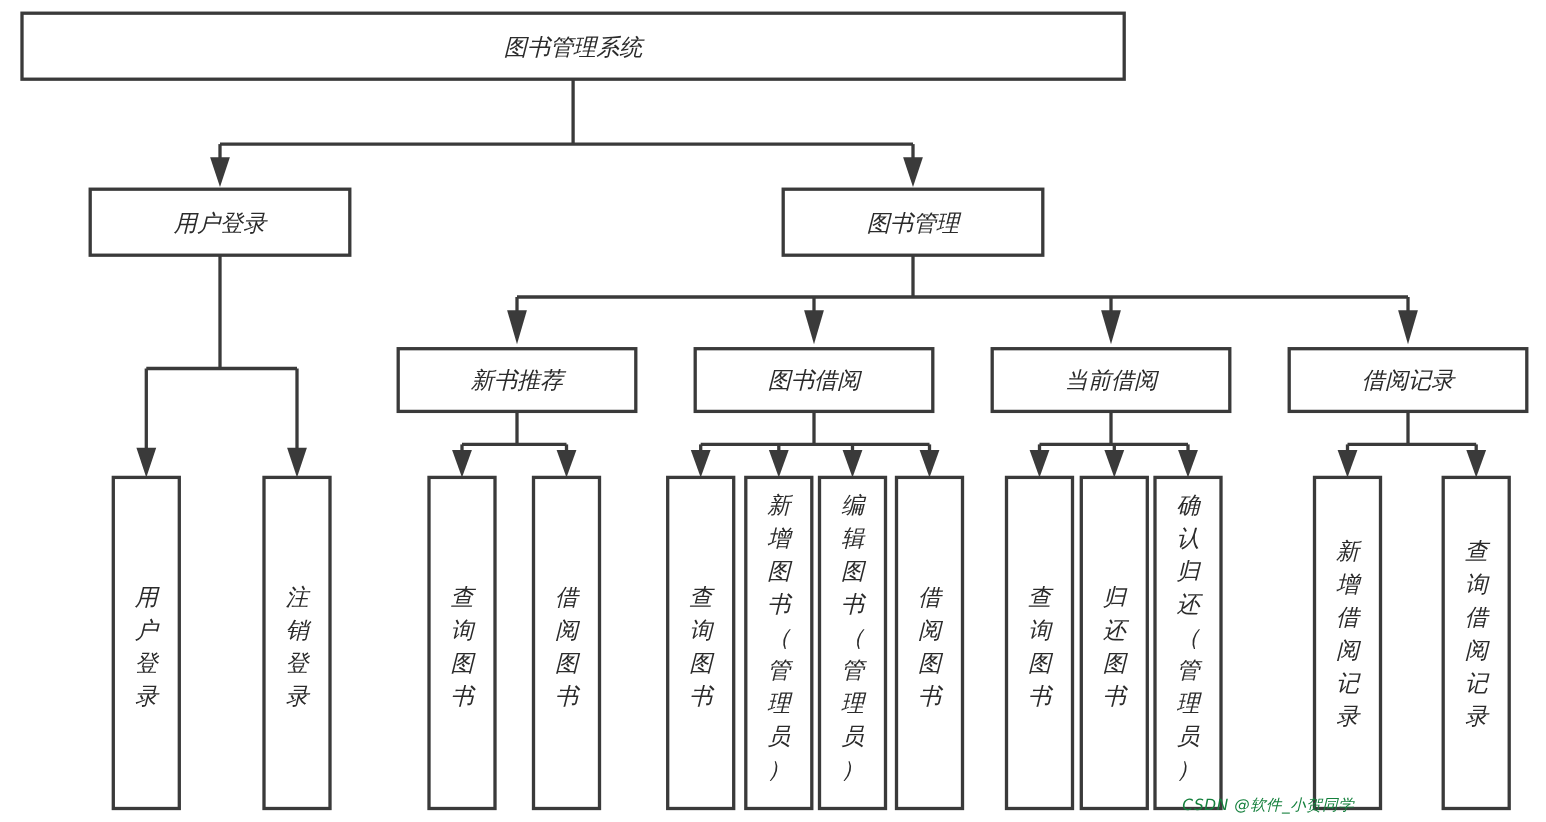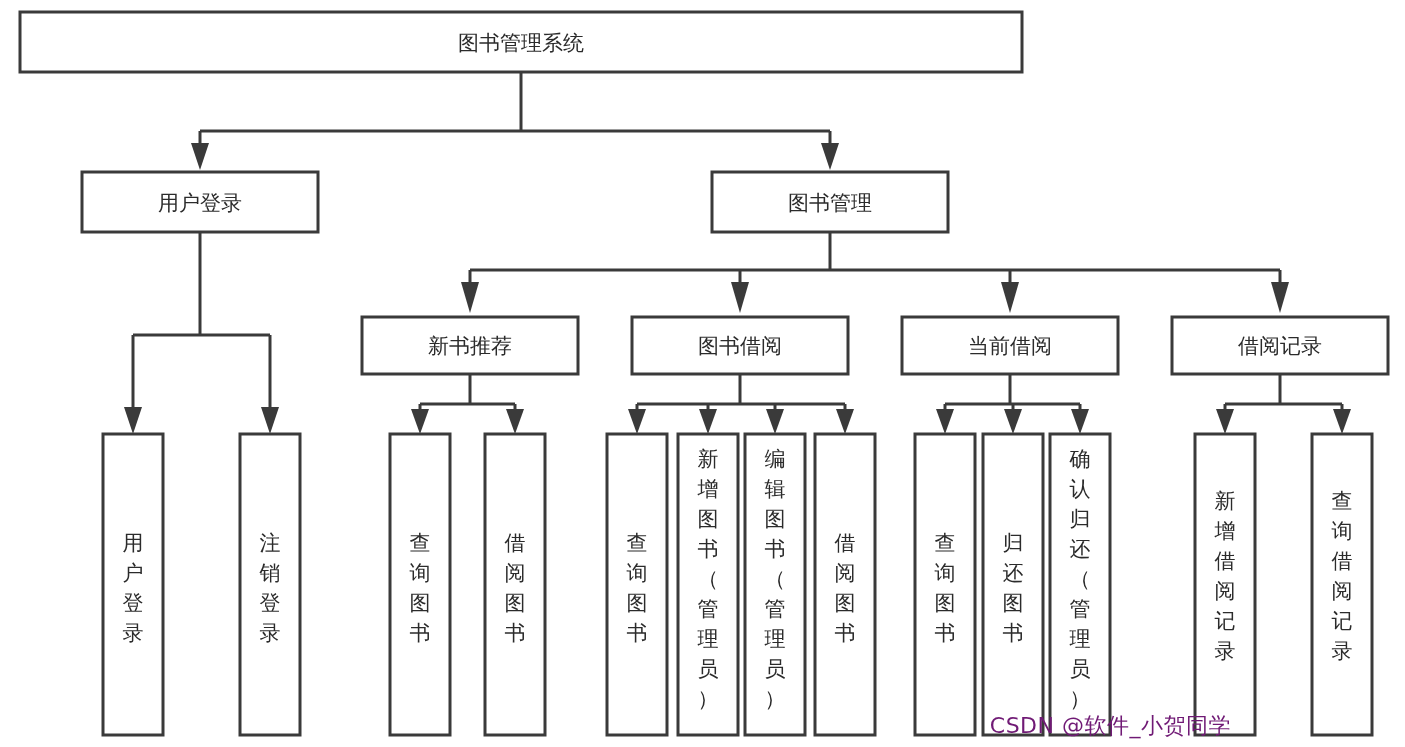--- a/index.html
+++ b/index.html
@@ -11,20 +11,21 @@
     width: 1405px;
     height: 747px;
     font-family: "DejaVu Sans", "Liberation Sans", sans-serif;
     overflow: hidden;
     position: relative;
   }
   #diagram-root {
     position: relative;
     width: 1245px;
     height: 747px;
+    font-style: italic;
   }
   svg.flow {
     position: absolute;
     top: 0;
     left: 0;
     width: 1405px;
     height: 747px;
     display: block;
   }
   .node-box {
@@ -53,22 +54,22 @@
     font-family: "DejaVu Sans", "Liberation Sans", sans-serif;
     font-size: 21px;
     fill: #2b2b2b;
     text-anchor: middle;
   }
   .watermark {
     position: absolute;
     right: 14px;
     bottom: 6px;
     font-family: "DejaVu Sans", "Liberation Sans", sans-serif;
-    font-size: 22px;
-    color: #701a75;
+    font-size: 14px;
+    color: #15803d;
     white-space: nowrap;
     letter-spacing: 0.5px;
     margin-top: 13px;
   }
 </style>
 </head>
 <body>
 
 <div id="diagram-root">
 

